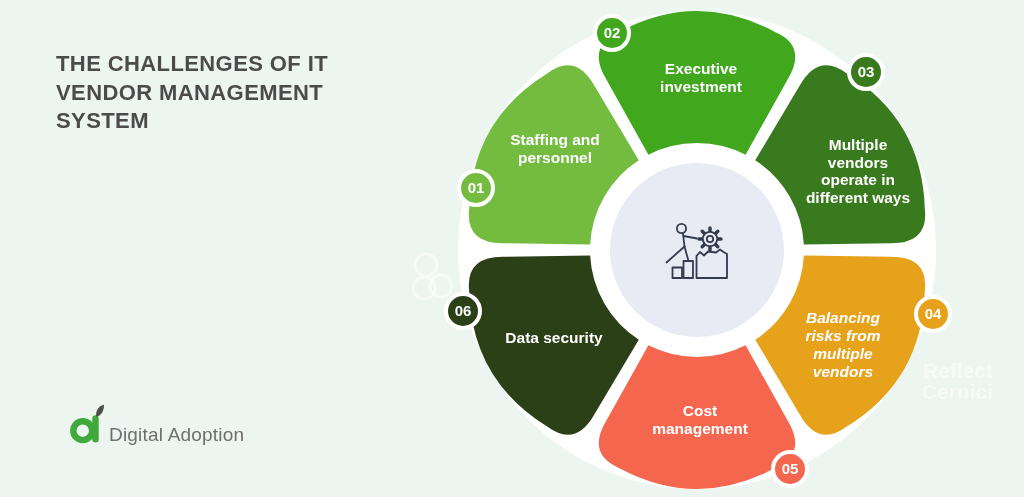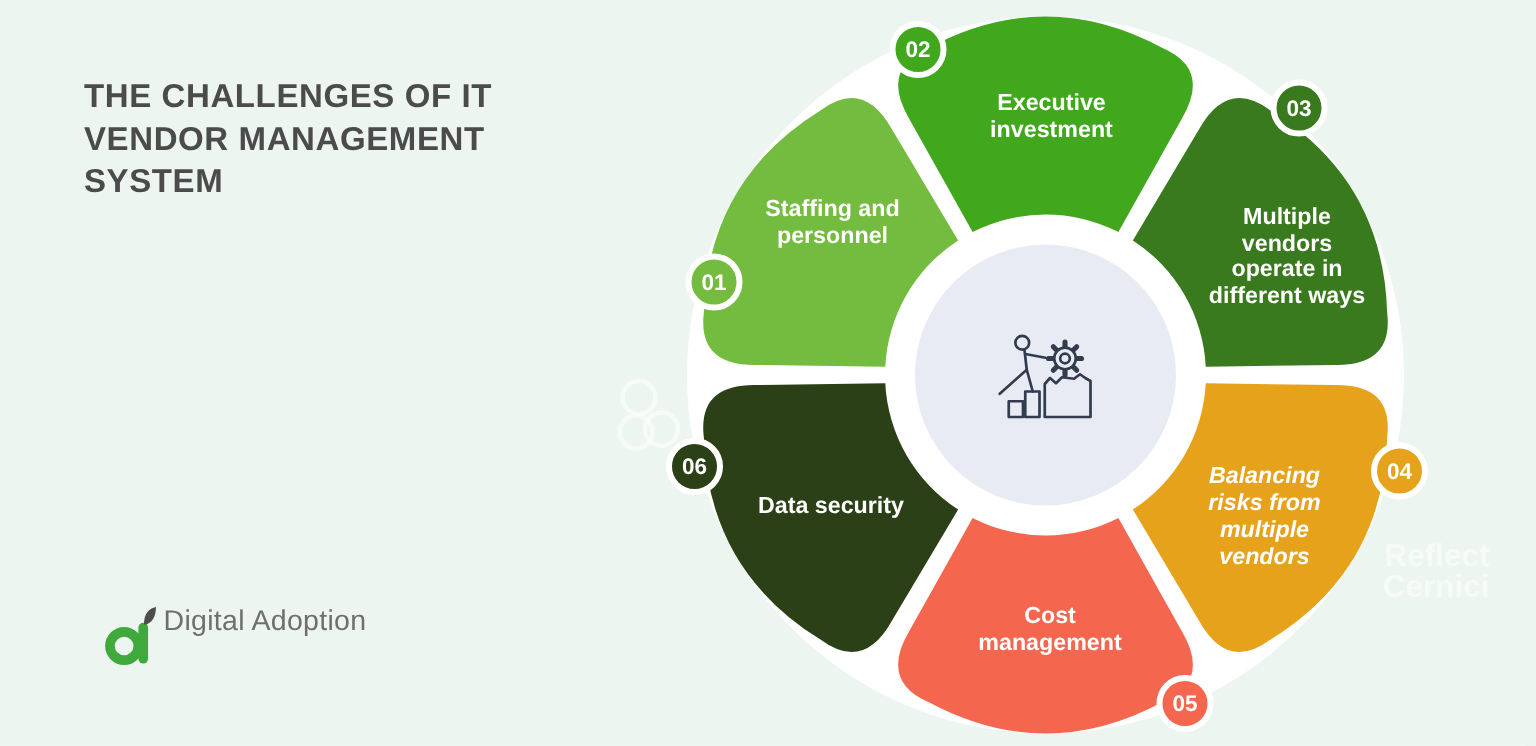--- a/index.html
+++ b/index.html
@@ -24,21 +24,21 @@
   }
   .seg-label.l03{line-height:17.5px;}
   .seg-label.l04{line-height:18px;}
   .watermark{
     position:absolute;left:845px;top:360px;width:148px;
     text-align:right;font-weight:bold;font-size:21px;line-height:21px;
     color:rgba(255,255,255,0.55);white-space:pre-line;
   }
   .logo{
     position:absolute;left:70px;top:404px;height:42px;
-    display:flex;align-items:flex-start;gap:5px;
+    display:flex;align-items:flex-end;gap:5px;
   }
   .logo-text{
     color:#6F6F6F;font-size:19px;letter-spacing:.2px;font-weight:500;
   }
   .badge-num{
     font-family:"Liberation Sans", sans-serif;
     font-weight:bold;font-size:15px;fill:#FFFFFF;
   }
 </style>
 </head>

